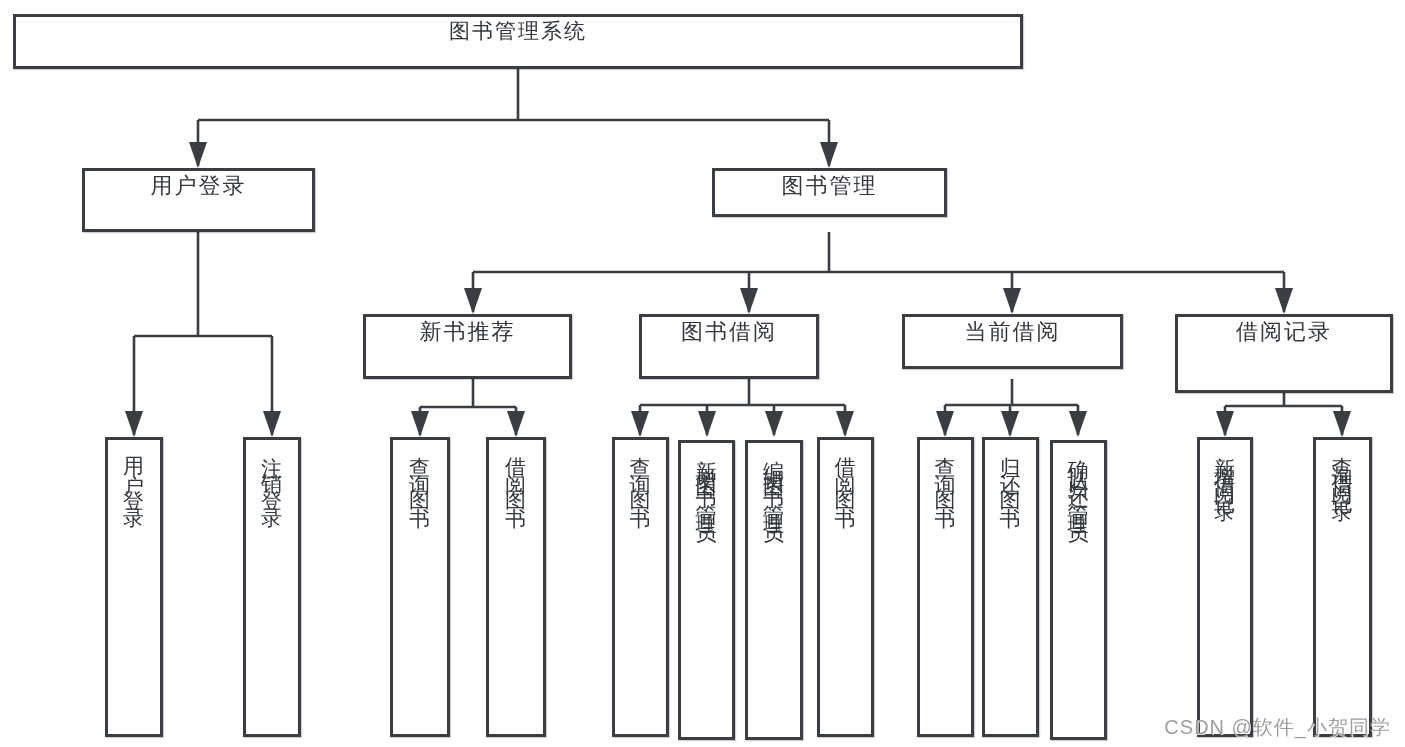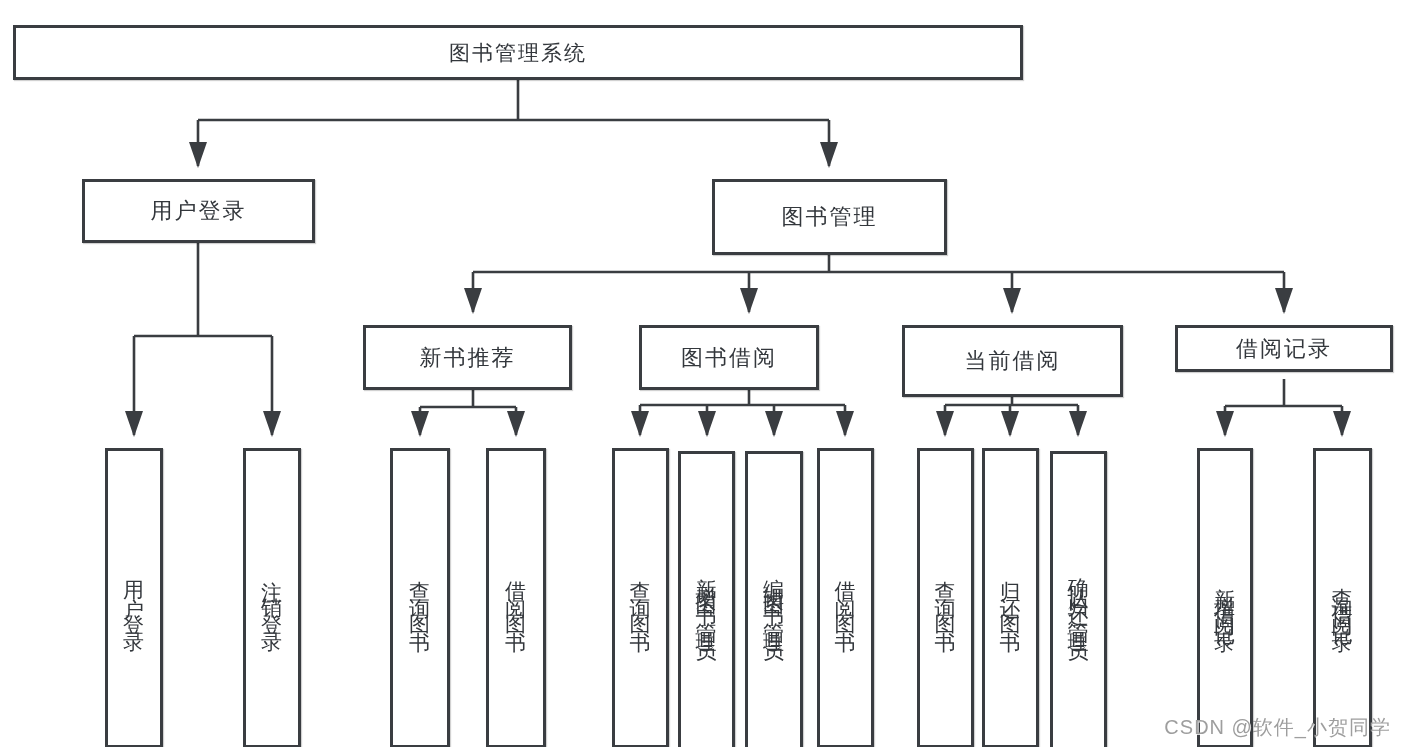--- a/index.html
+++ b/index.html
@@ -9,24 +9,23 @@
     background:#ffffff;
     font-family:"Liberation Sans","DejaVu Sans",sans-serif;
     overflow:hidden;
   }
   #wires{position:absolute;left:0;top:0;width:1405px;height:747px;}
   .box{
     position:absolute;
     background:#ffffff;
     border:3px solid #3a3d41;
     box-sizing:border-box;
-    display:flex;align-items:center;justify-content:center;
+    display:flex;justify-content:center;
     color:#33373c;
     box-shadow:1px 1px 1px rgba(0,0,0,0.18);
-    margin-top:11px;
   }
   .h-label{font-size:22px;letter-spacing:2px;white-space:nowrap;}
   .root-label{font-size:21px;letter-spacing:2px;white-space:nowrap;}
   .leaf .v-label{
     writing-mode:vertical-rl;
     text-orientation:mixed;
     font-size:21px;
     letter-spacing:9px;
     line-height:1;
     white-space:nowrap;
@@ -113,34 +112,34 @@
     </g>
   </svg>
 
   <div class="box" style="left:13px;top:14px;width:1010px;height:55px;">
     <span class="root-label">图书管理系统</span>
   </div>
 
   <div class="box" style="left:82px;top:168px;width:233px;height:64px;">
     <span class="h-label">用户登录</span>
   </div>
-  <div class="box" style="left:712px;top:168px;width:235px;height:76px;">
+  <div class="box" style="left:712px;top:168px;width:235px;height:49px;">
     <span class="h-label">图书管理</span>
   </div>
 
   <div class="box" style="left:363px;top:314px;width:209px;height:65px;">
     <span class="h-label">新书推荐</span>
   </div>
   <div class="box" style="left:639px;top:314px;width:180px;height:65px;">
     <span class="h-label">图书借阅</span>
   </div>
-  <div class="box" style="left:902px;top:314px;width:221px;height:72px;">
+  <div class="box" style="left:902px;top:314px;width:221px;height:55px;">
     <span class="h-label">当前借阅</span>
   </div>
-  <div class="box" style="left:1175px;top:314px;width:218px;height:47px;">
+  <div class="box" style="left:1175px;top:314px;width:218px;height:79px;">
     <span class="h-label">借阅记录</span>
   </div>
 
   <div class="box leaf loose" style="left:105px;top:437px;width:58px;height:300px;">
     <span class="v-label">用户登录</span>
   </div>
   <div class="box leaf loose" style="left:243px;top:437px;width:58px;height:300px;">
     <span class="v-label">注销登录</span>
   </div>
 

